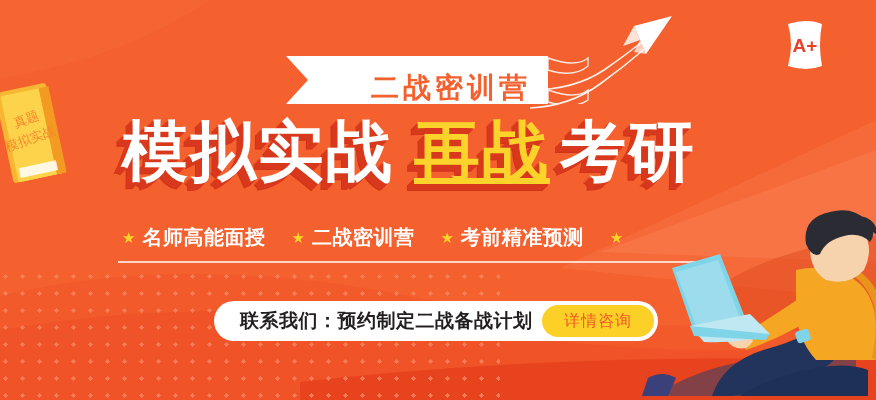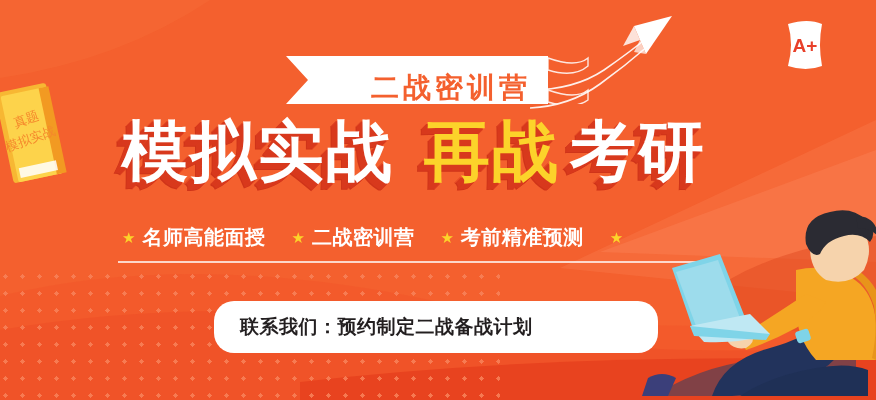--- a/index.html
+++ b/index.html
@@ -52,40 +52,41 @@
     color:#ffffff;
     text-shadow:
       -2px 2px 0 #d8391d, -3px 3px 0 #d8391d, -4px 4px 0 #d8391d,
       -5px 5px 0 #d8391d, -6px 6px 0 #d8391d, -7px 7px 0 #cf3419;
   }
   .hl-y{
     color:#fcd32a;
     text-shadow:
       -2px 2px 0 #d8391d, -3px 3px 0 #d8391d, -4px 4px 0 #d8391d,
       -5px 5px 0 #d8391d, -6px 6px 0 #d8391d, -7px 7px 0 #cf3419;
-    margin:0 10px 0 30px;
+    margin:0 10px 0 20px;
+    text-decoration:underline;
   }
 
   
   .features{
     position:absolute;left:122px;top:224px;
     display:flex;align-items:center;gap:26px;white-space:nowrap;
   }
   .feat{display:flex;align-items:center;gap:7px;}
   .star{color:#fcd32a;font-size:15px;line-height:1;}
   .feat-label{color:#ffffff;font-size:20px;font-weight:bold;letter-spacing:.5px;}
 
   .divider{
     position:absolute;left:118px;top:261px;width:604px;height:2px;
     background:rgba(255,255,255,.75);
   }
 
   
   .cta{
-    position:absolute;left:214px;top:301px;width:444px;height:52px;
+    position:absolute;left:214px;top:301px;width:444px;height:40px;
     background:#ffffff;border-radius:20px;
     display:flex;align-items:center;box-sizing:border-box;
     padding-left:26px;
   }
   .cta-text{
     color:#231f20;font-size:19px;font-weight:bold;letter-spacing:.5px;
     white-space:nowrap;
   }
   .cta-btn{
     position:absolute;right:4px;top:4px;width:112px;height:32px;
@@ -179,20 +180,21 @@
     </div>
     <div class="feat">
       <span class="star">★</span>
     </div>
   </div>
 
   <div class="divider"></div>
 
   <div class="cta">
     <span class="cta-text">联系我们：预约制定二战备战计划</span>
+    <div class="cta-btn">详情咨询</div>
   </div>
 
   <div class="person">
     <svg viewBox="0 0 266 192" width="266" height="192">
 
       <path d="M40 182 Q96 150 150 150 L236 150 L236 186 L40 186 Z" fill="#2b3f66" opacity="0.55"></path>
 
       <path d="M92 186 Q104 150 150 138 Q186 128 206 110 L232 126 Q214 160 176 172 Q140 184 112 186 Z" fill="#22335c"></path>
       <path d="M120 186 Q150 166 196 158 Q228 152 248 160 L248 186 Z" fill="#1f3056"></path>
 

